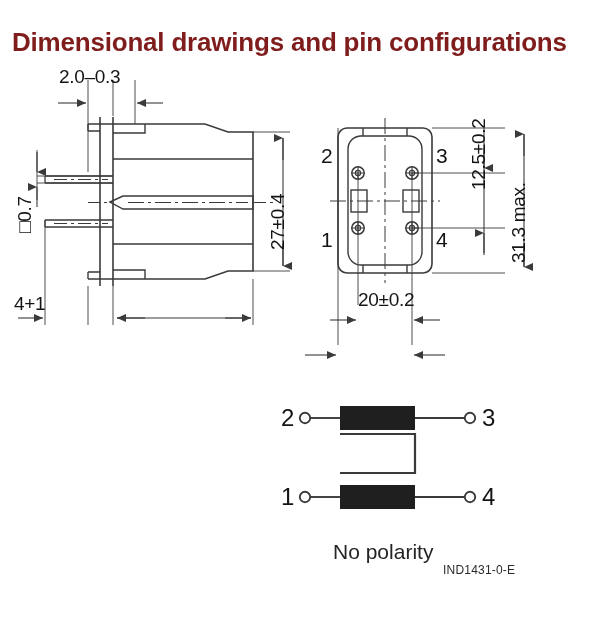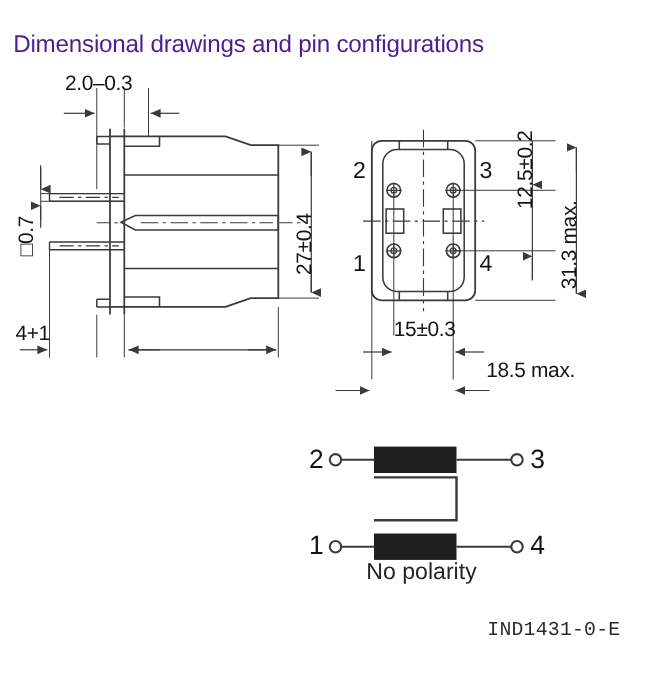--- a/index.html
+++ b/index.html
@@ -16,24 +16,24 @@
     overflow: hidden;
   }
   #page-root {
     position: absolute;
     inset: 0;
   }
   .page-title {
     position: absolute;
     left: 12px;
     top: 27px;
-    font-size: 22px;
-    font-weight: normal;
+    font-size: 26px;
+    font-weight: bold;
     letter-spacing: -0.2px;
-    color: #4c1d95;
+    color: #7f1d1d;
     white-space: nowrap;
   }
   .dwg {
     position: absolute;
     left: 0;
     top: 0;
   }
   .dim-label {
     position: absolute;
     font-size: 19px;
@@ -58,25 +58,24 @@
     white-space: nowrap;
   }
   .caption {
     position: absolute;
     font-size: 21px;
     color: #242424;
     white-space: nowrap;
   }
   .refcode {
     position: absolute;
-    font-size: 18px;
+    font-size: 12px;
     color: #2b2b2b;
     letter-spacing: 0.2px;
     white-space: nowrap;
-    font-family: Liberation Mono, monospace;
   }
 </style>
 </head>
 <body>
 
 <div id="page-root">
 
   <div class="page-title">Dimensional drawings and pin configurations</div>
 
   <svg class="dwg" width="600" height="619" viewBox="0 0 600 619">
@@ -240,31 +239,30 @@
 
   <div class="dim-label rot90" style="left:267px; top:250px;">27±0.4</div>
 
   <div class="dim-label" style="left:14px; top:293px;text-align:right;">4+1</div>
 
 
   <div class="dim-label rot90" style="left:468px; top:190px;">12.5±0.2</div>
 
   <div class="dim-label rot90" style="left:508px; top:263px;">31.3 max.</div>
 
-  <div class="dim-label" style="left:358px; top:289px;">15±0.3</div>
-
-  <div class="dim-label" style="left:442px; top:327px;">18.5 max.</div>
+  <div class="dim-label" style="left:358px; top:289px;">20±0.2</div>
+
 
   <div class="pin-label" style="left:321px; top:144px;">2</div>
   <div class="pin-label" style="left:436px; top:144px;">3</div>
   <div class="pin-label" style="left:321px; top:228px;">1</div>
   <div class="pin-label" style="left:436px; top:228px;">4</div>
 
   <div class="sch-label" style="left:281px; top:404px;">2</div>
   <div class="sch-label" style="left:482px; top:404px;">3</div>
   <div class="sch-label" style="left:281px; top:483px;">1</div>
   <div class="sch-label" style="left:482px; top:483px;">4</div>
 
-  <div class="caption" style="left:333px; top:508px;">No polarity</div>
+  <div class="caption" style="left:333px; top:540px;">No polarity</div>
 
   <div class="refcode" style="left:443px; top:563px;">IND1431-0-E</div>
 
 </div>
 
 </body></html>

